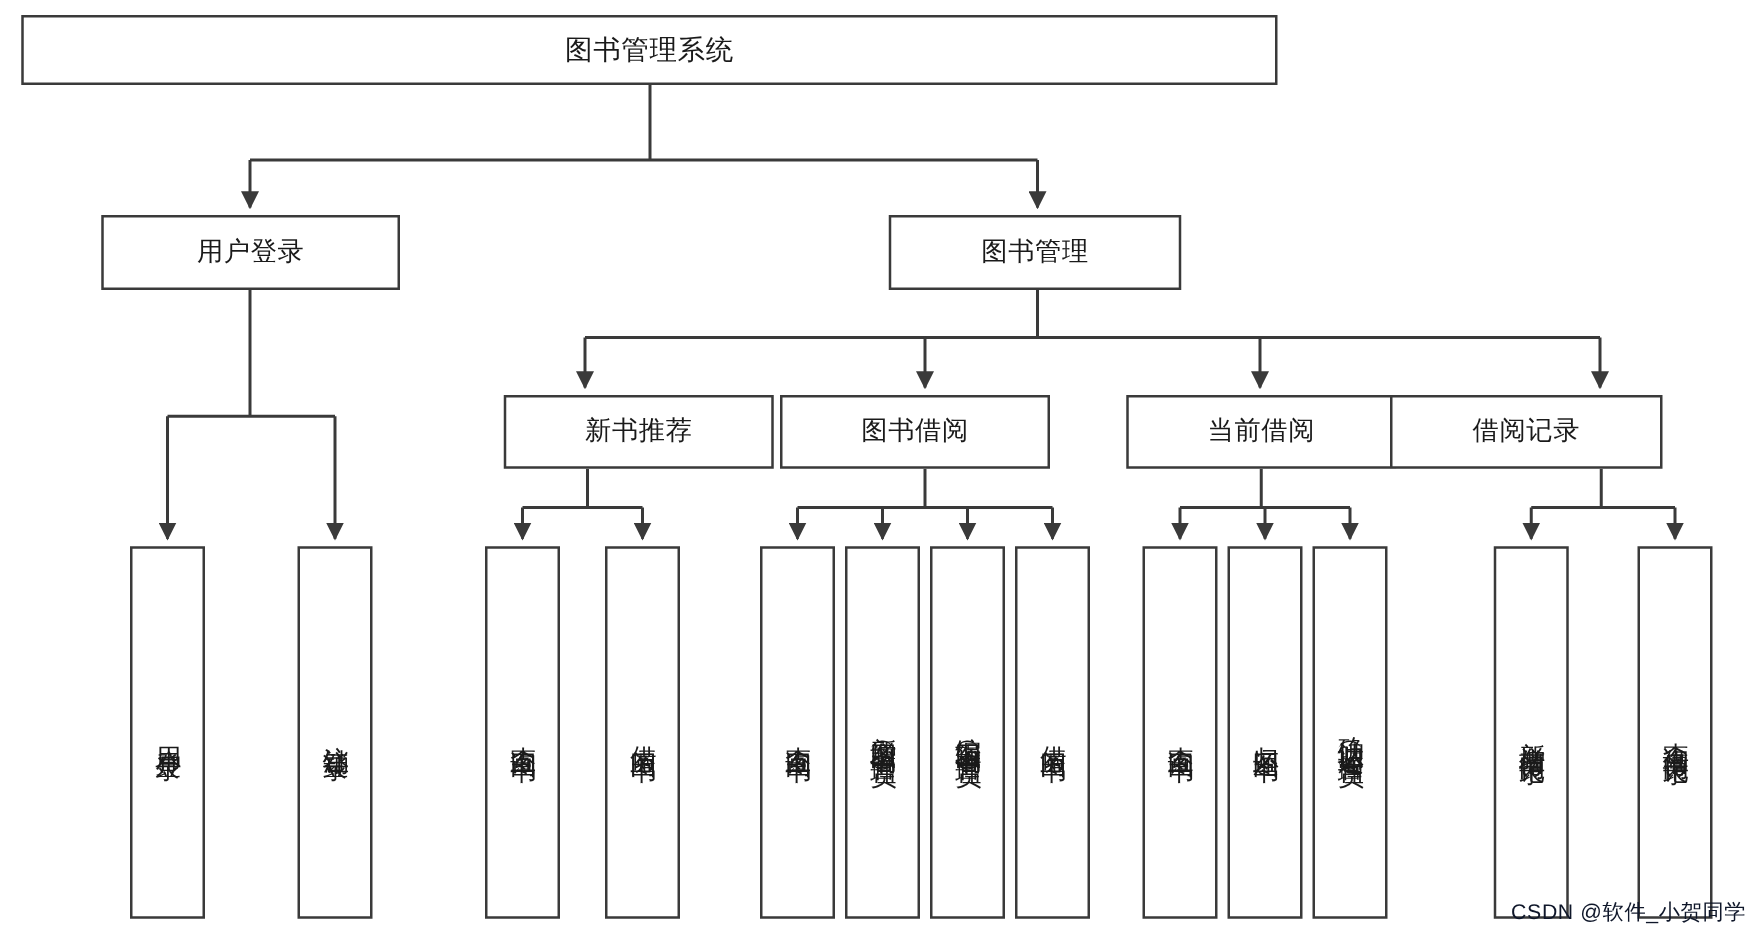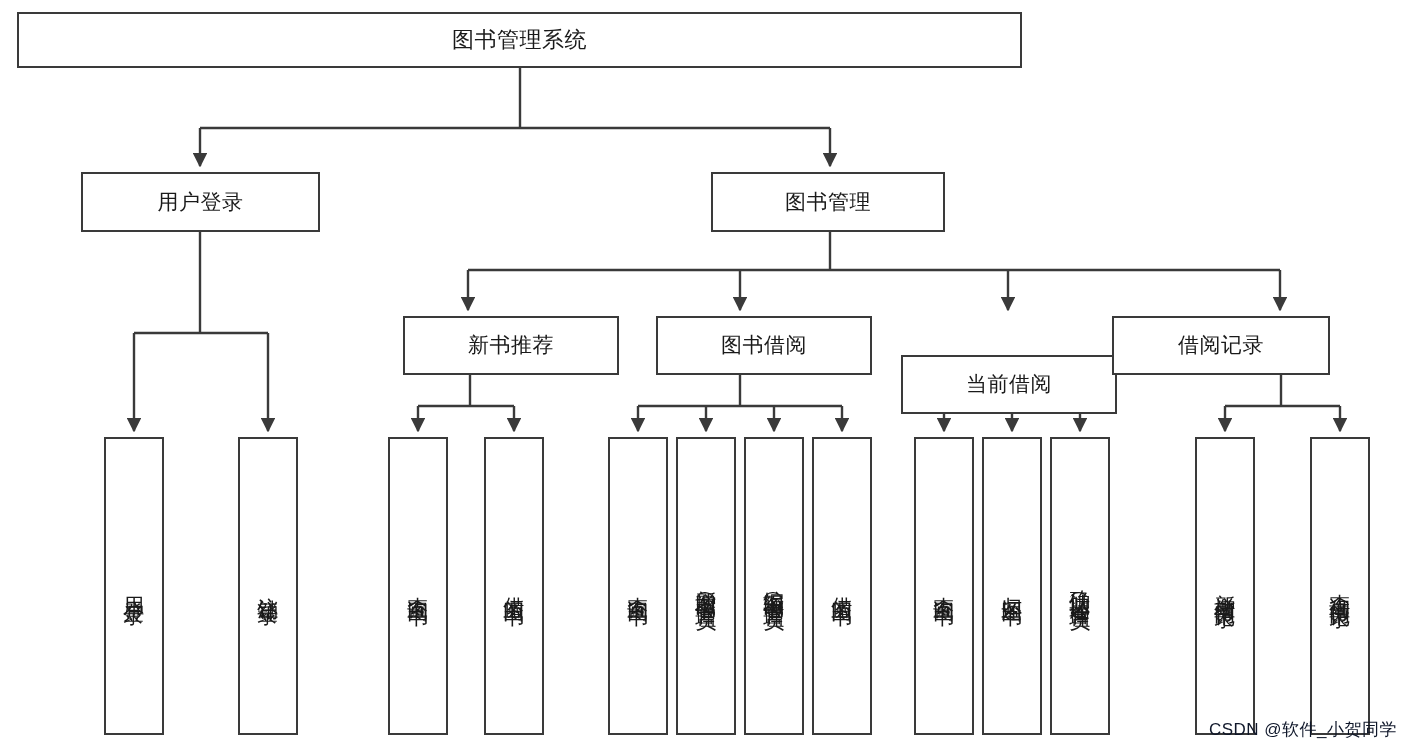--- a/index.html
+++ b/index.html
@@ -143,25 +143,25 @@
   </div>
 
   <div class="node horiz" style="left:711px; top:172px; width:234px; height:60px;">
     <span class="node-label">图书管理</span>
   </div>
 
   <div class="node horiz" style="left:362px; top:316px; width:216px; height:59px;margin-left:41px;">
     <span class="node-label">新书推荐</span>
   </div>
 
-  <div class="node horiz" style="left:656px; top:316px; width:216px; height:59px;">
+  <div class="node horiz" style="left:624px; top:316px; width:216px; height:59px;">
     <span class="node-label">图书借阅</span>
   </div>
 
-  <div class="node horiz" style="left:901px; top:316px; width:216px; height:59px;margin-top:39px;">
+  <div class="node horiz" style="left:901px; top:316px; width:216px; height:59px;">
     <span class="node-label">当前借阅</span>
   </div>
 
   <div class="node horiz" style="left:1112px; top:316px; width:218px; height:59px;">
     <span class="node-label">借阅记录</span>
   </div>
 
   <div class="node vert" style="left:104px; top:437px; width:60px; height:298px;">
     <span class="node-label">用户登录</span>
   </div>

